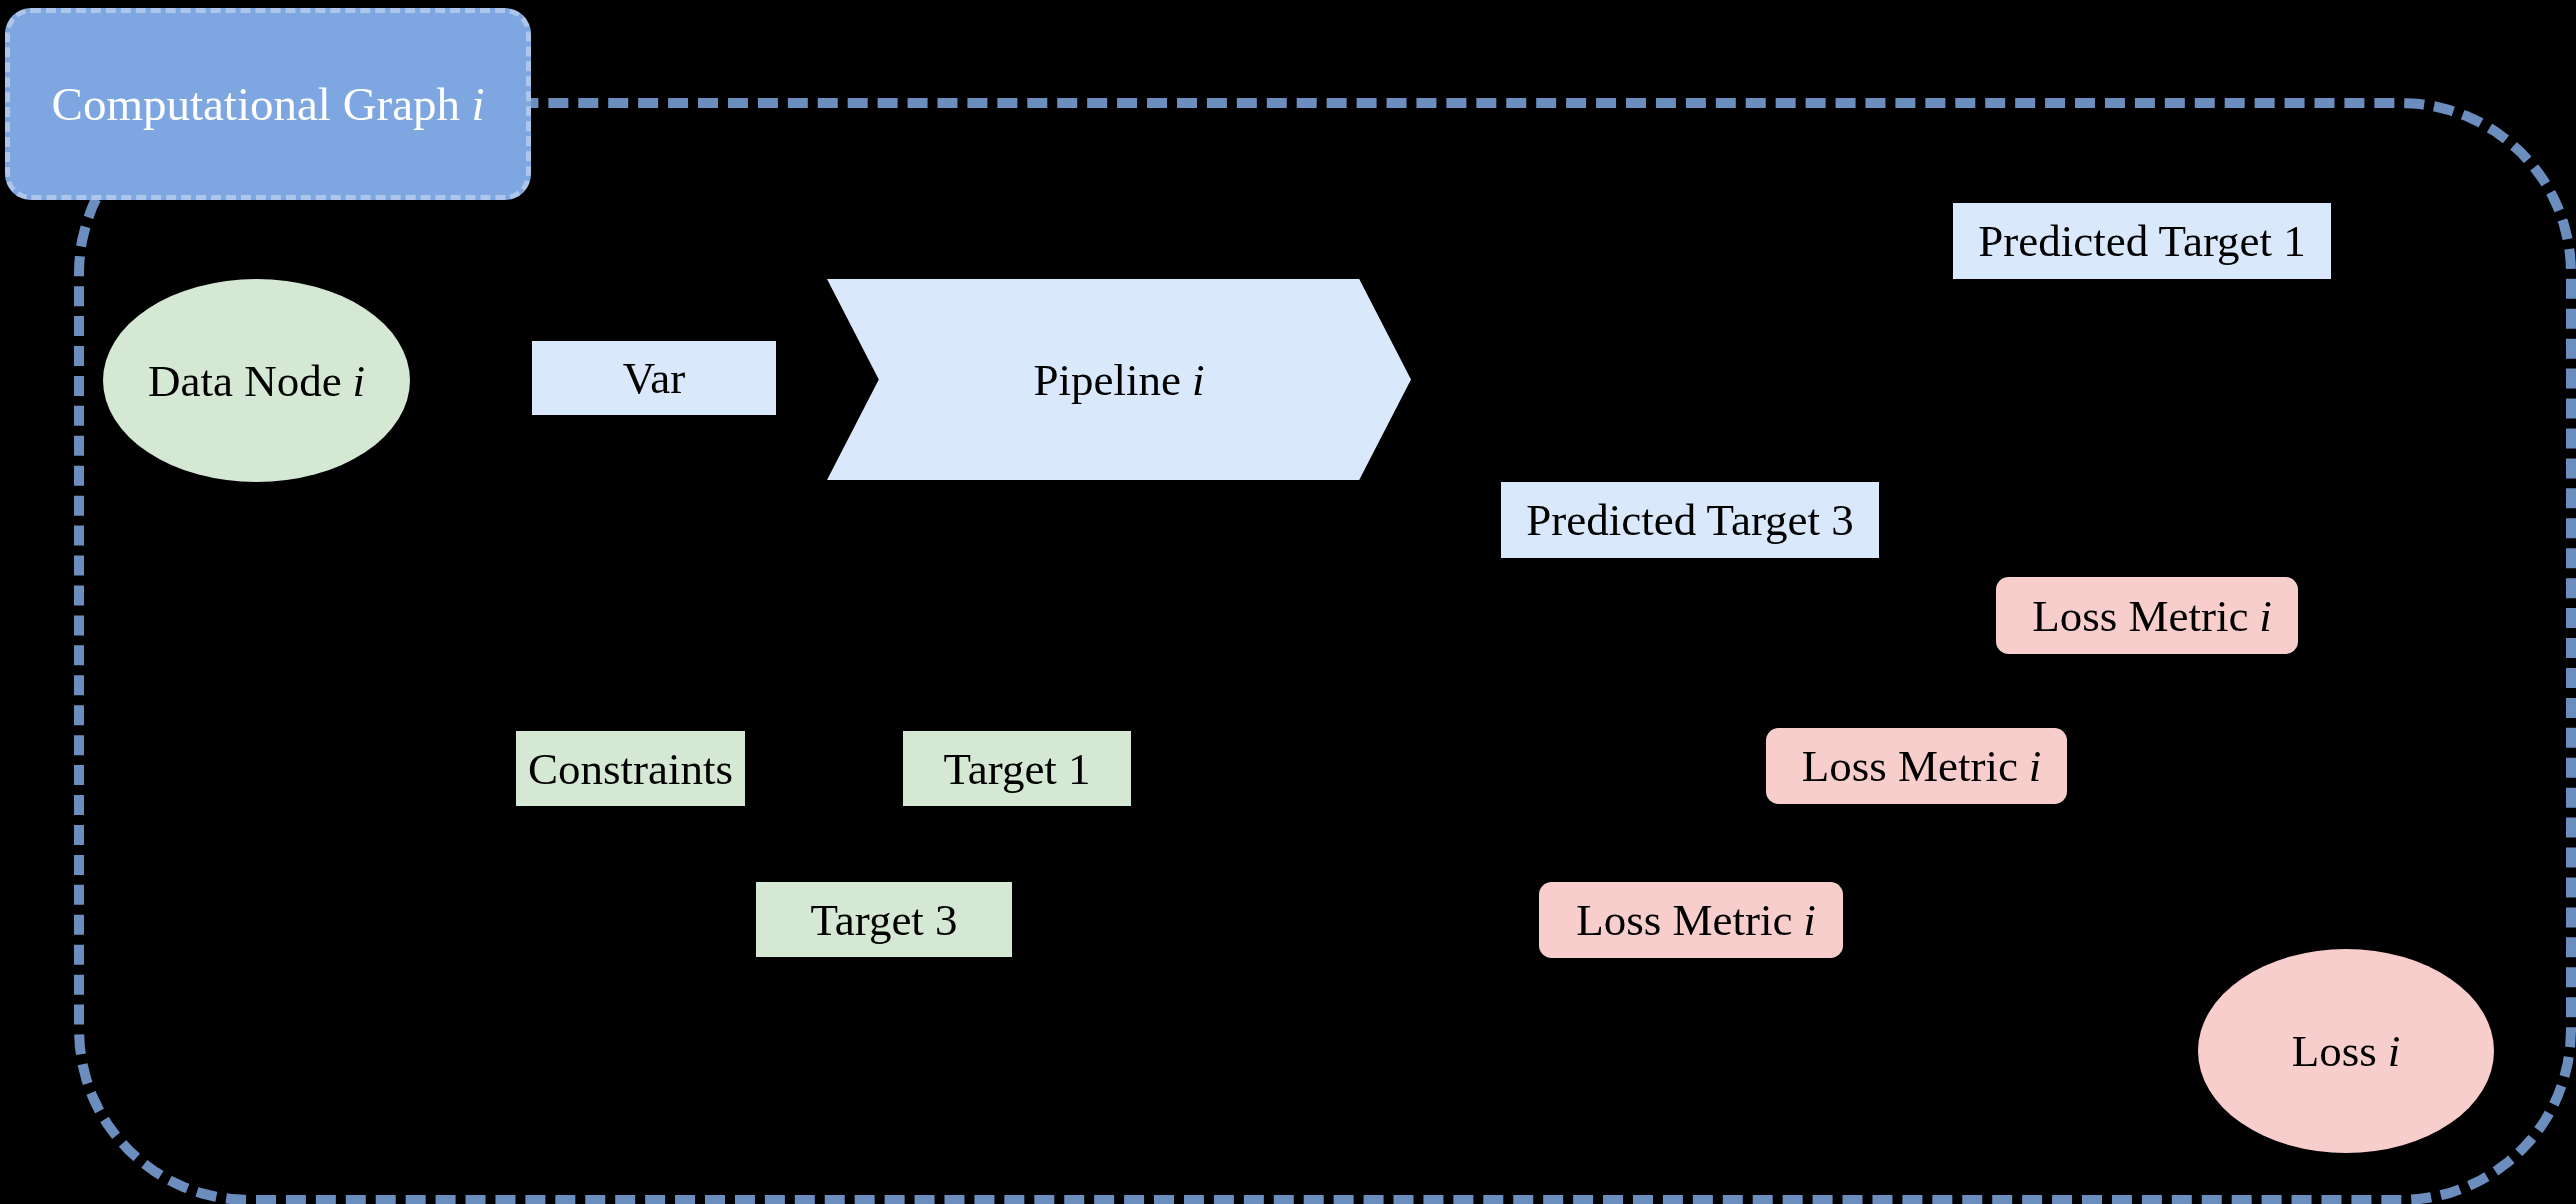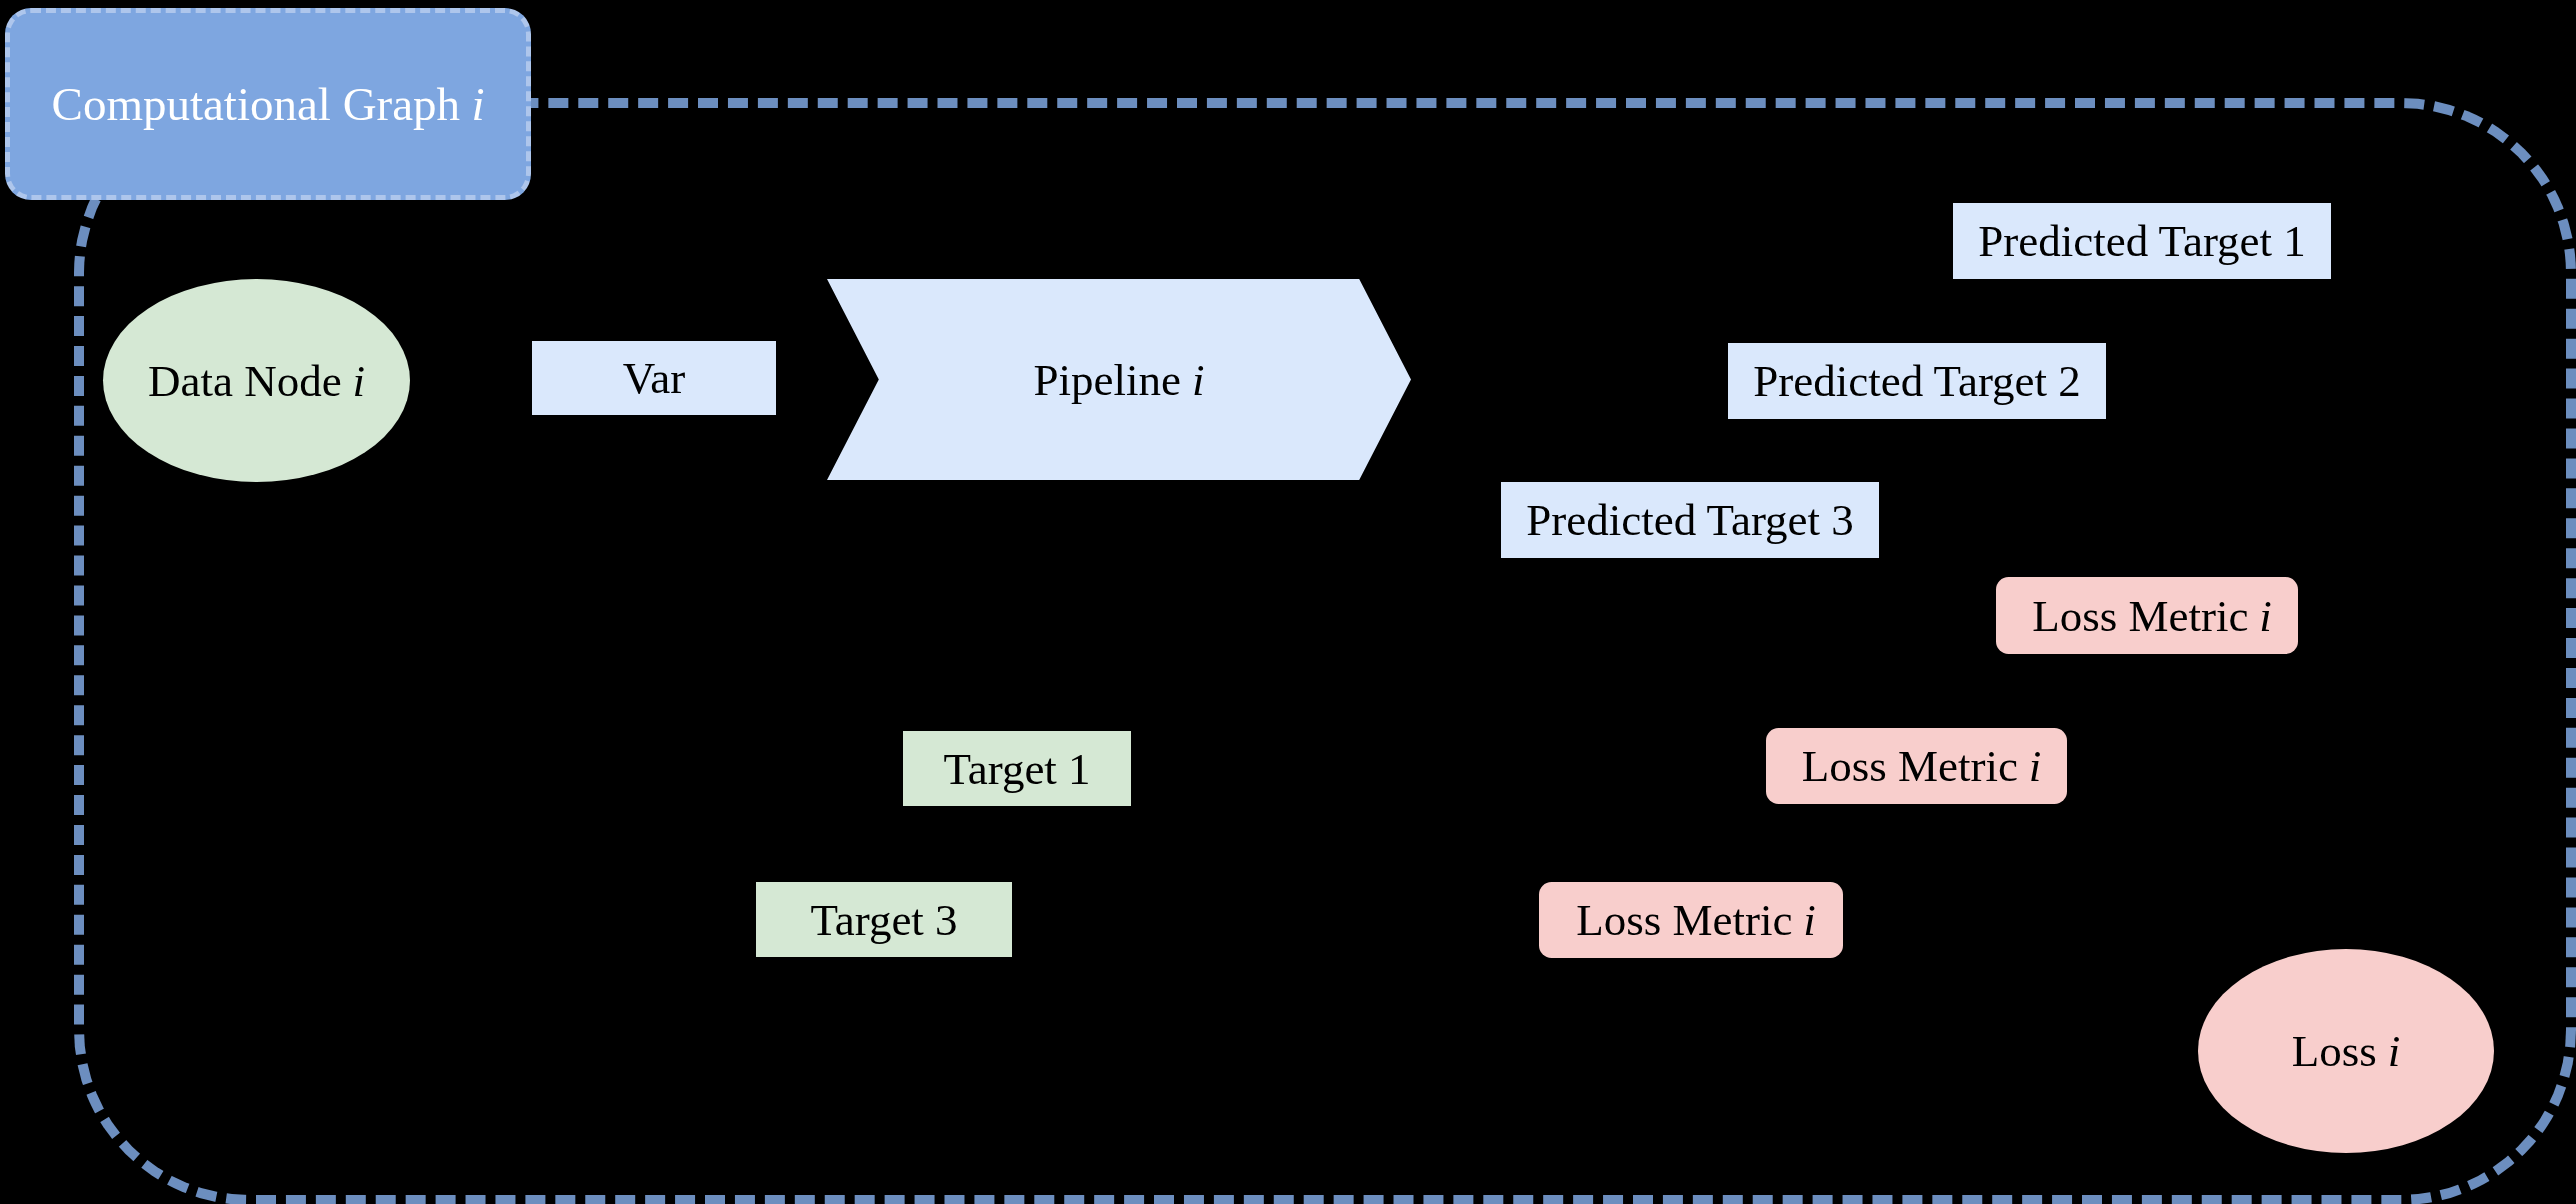--- a/index.html
+++ b/index.html
@@ -110,29 +110,29 @@
 
   <div id="n-pipeline" class="node chevron fill-blue">
     <span>Pipeline</span>
       <i class="ital">i</i>
   </div>
 
   <div id="n-pt1" class="node fill-blue">
     <span>Predicted Target 1</span>
   </div>
 
-  <div id="n-pt2" class="node fill-blue">
-    <span>Predicted Target 2</span>
-  </div>
 
   <div id="n-pt3" class="node fill-blue">
     <span>Predicted Target 3</span>
   </div>
 
 
+  <div id="n-constraints" class="node fill-green">
+    <span>Constraints</span>
+  </div>
 
   <div id="n-t2" class="node fill-green">
     <span>Target 1</span>
   </div>
 
   <div id="n-t3" class="node fill-green">
     <span>Target 3</span>
   </div>
 
   <div id="n-lm1" class="node rounded fill-pink">

